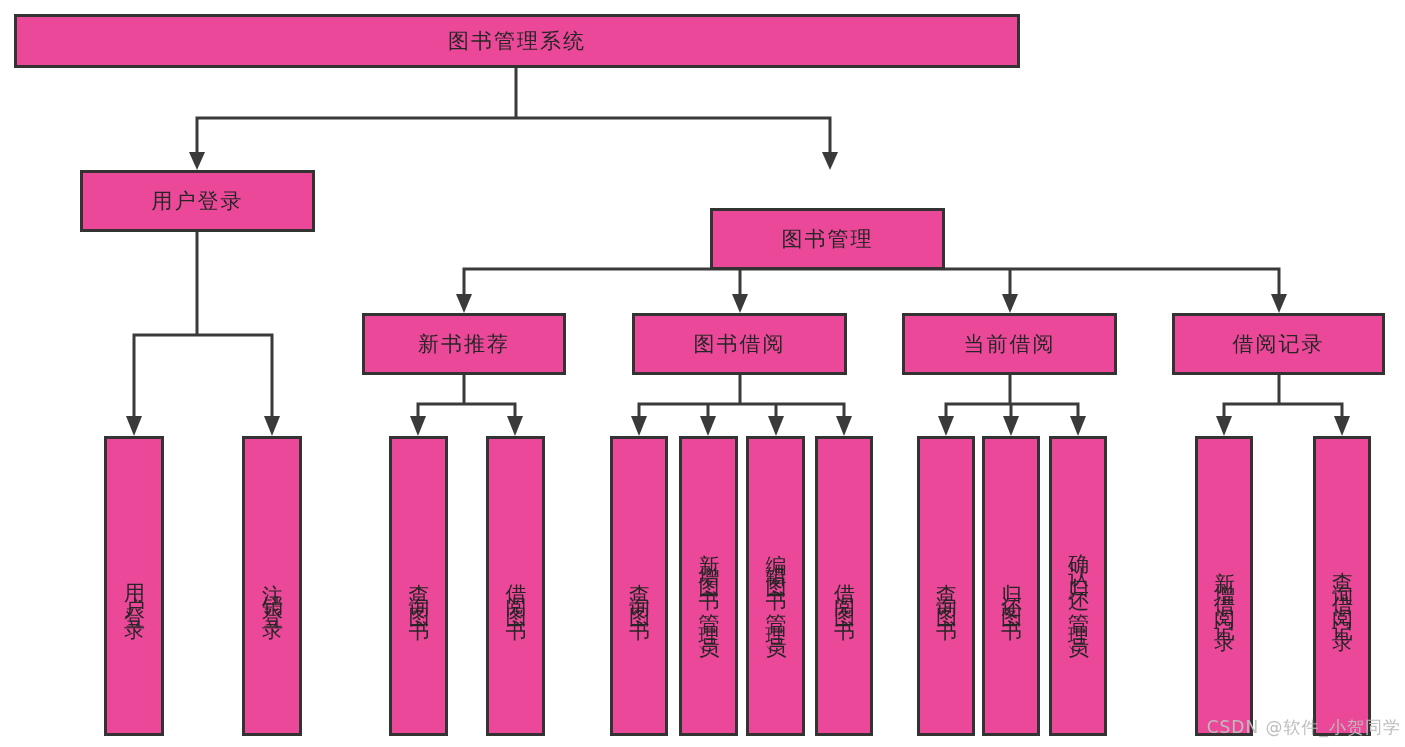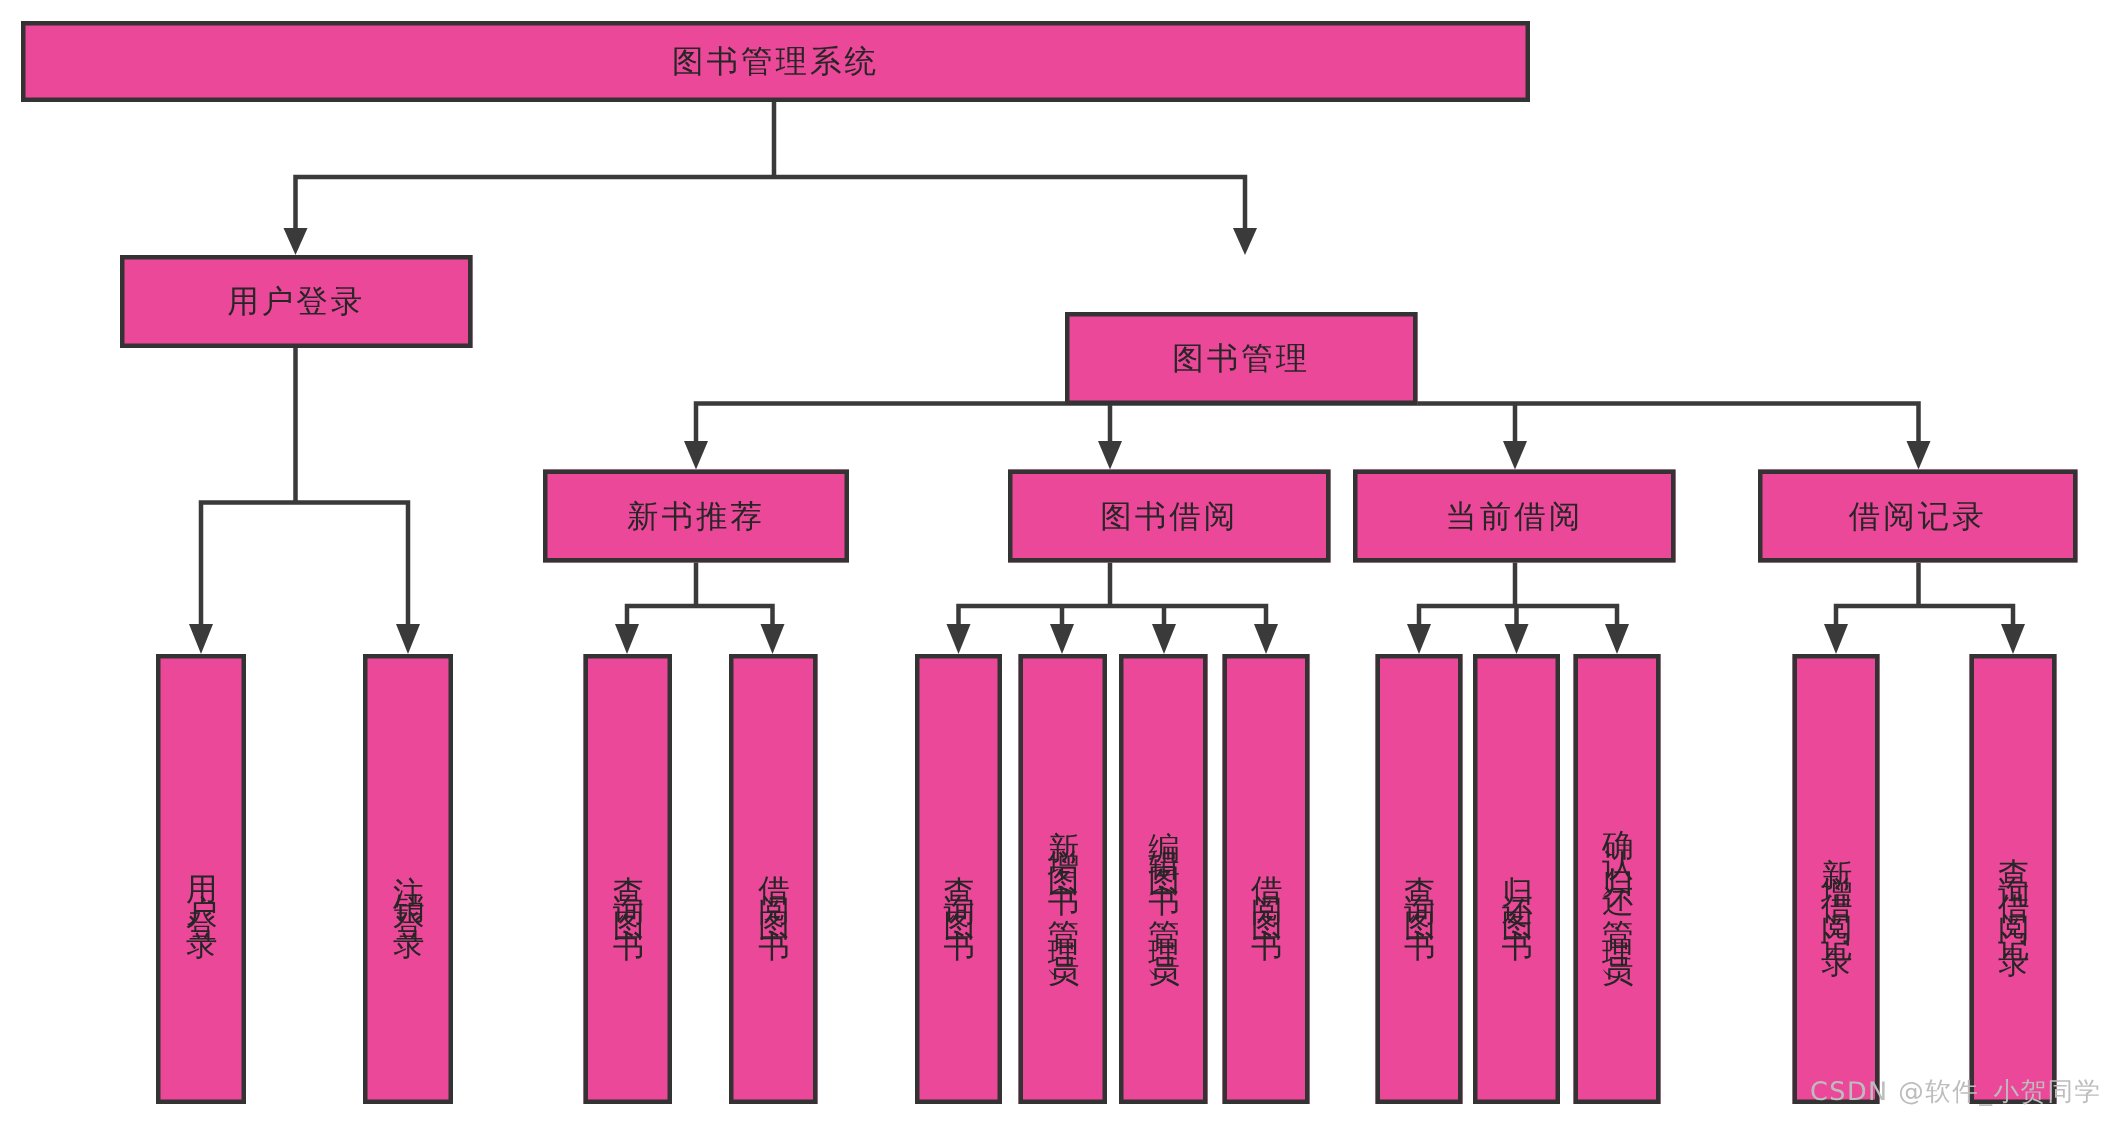--- a/index.html
+++ b/index.html
@@ -86,21 +86,21 @@
       <polygon points="1334,416 1350,416 1342,436"></polygon>
     </g>
   </svg>
 
   <div class="box" style="left:14px; top:14px; width:1006px; height:54px;">图书管理系统</div>
 
   <div class="box" style="left:80px; top:170px; width:235px; height:62px;">用户登录</div>
   <div class="box" style="left:710px; top:170px; width:235px; height:62px;margin-top:38px;">图书管理</div>
 
   <div class="box" style="left:362px; top:313px; width:204px; height:62px;">新书推荐</div>
-  <div class="box" style="left:632px; top:313px; width:215px; height:62px;margin-left:40px;">图书借阅</div>
+  <div class="box" style="left:632px; top:313px; width:215px; height:62px;">图书借阅</div>
   <div class="box" style="left:1172px; top:313px; width:213px; height:62px;">借阅记录</div>
   <div class="box" style="left:902px; top:313px; width:215px; height:62px;">当前借阅</div>
 
   <div class="box vbox" style="left:104px; top:436px; width:60px; height:300px;">用户登录</div>
   <div class="box vbox" style="left:242px; top:436px; width:60px; height:300px;">注销登录</div>
 
   <div class="box vbox" style="left:389px; top:436px; width:59px; height:300px;">查询图书</div>
   <div class="box vbox" style="left:486px; top:436px; width:59px; height:300px;">借阅图书</div>
 
   <div class="box vbox" style="left:610px; top:436px; width:58px; height:300px;">查询图书</div>

